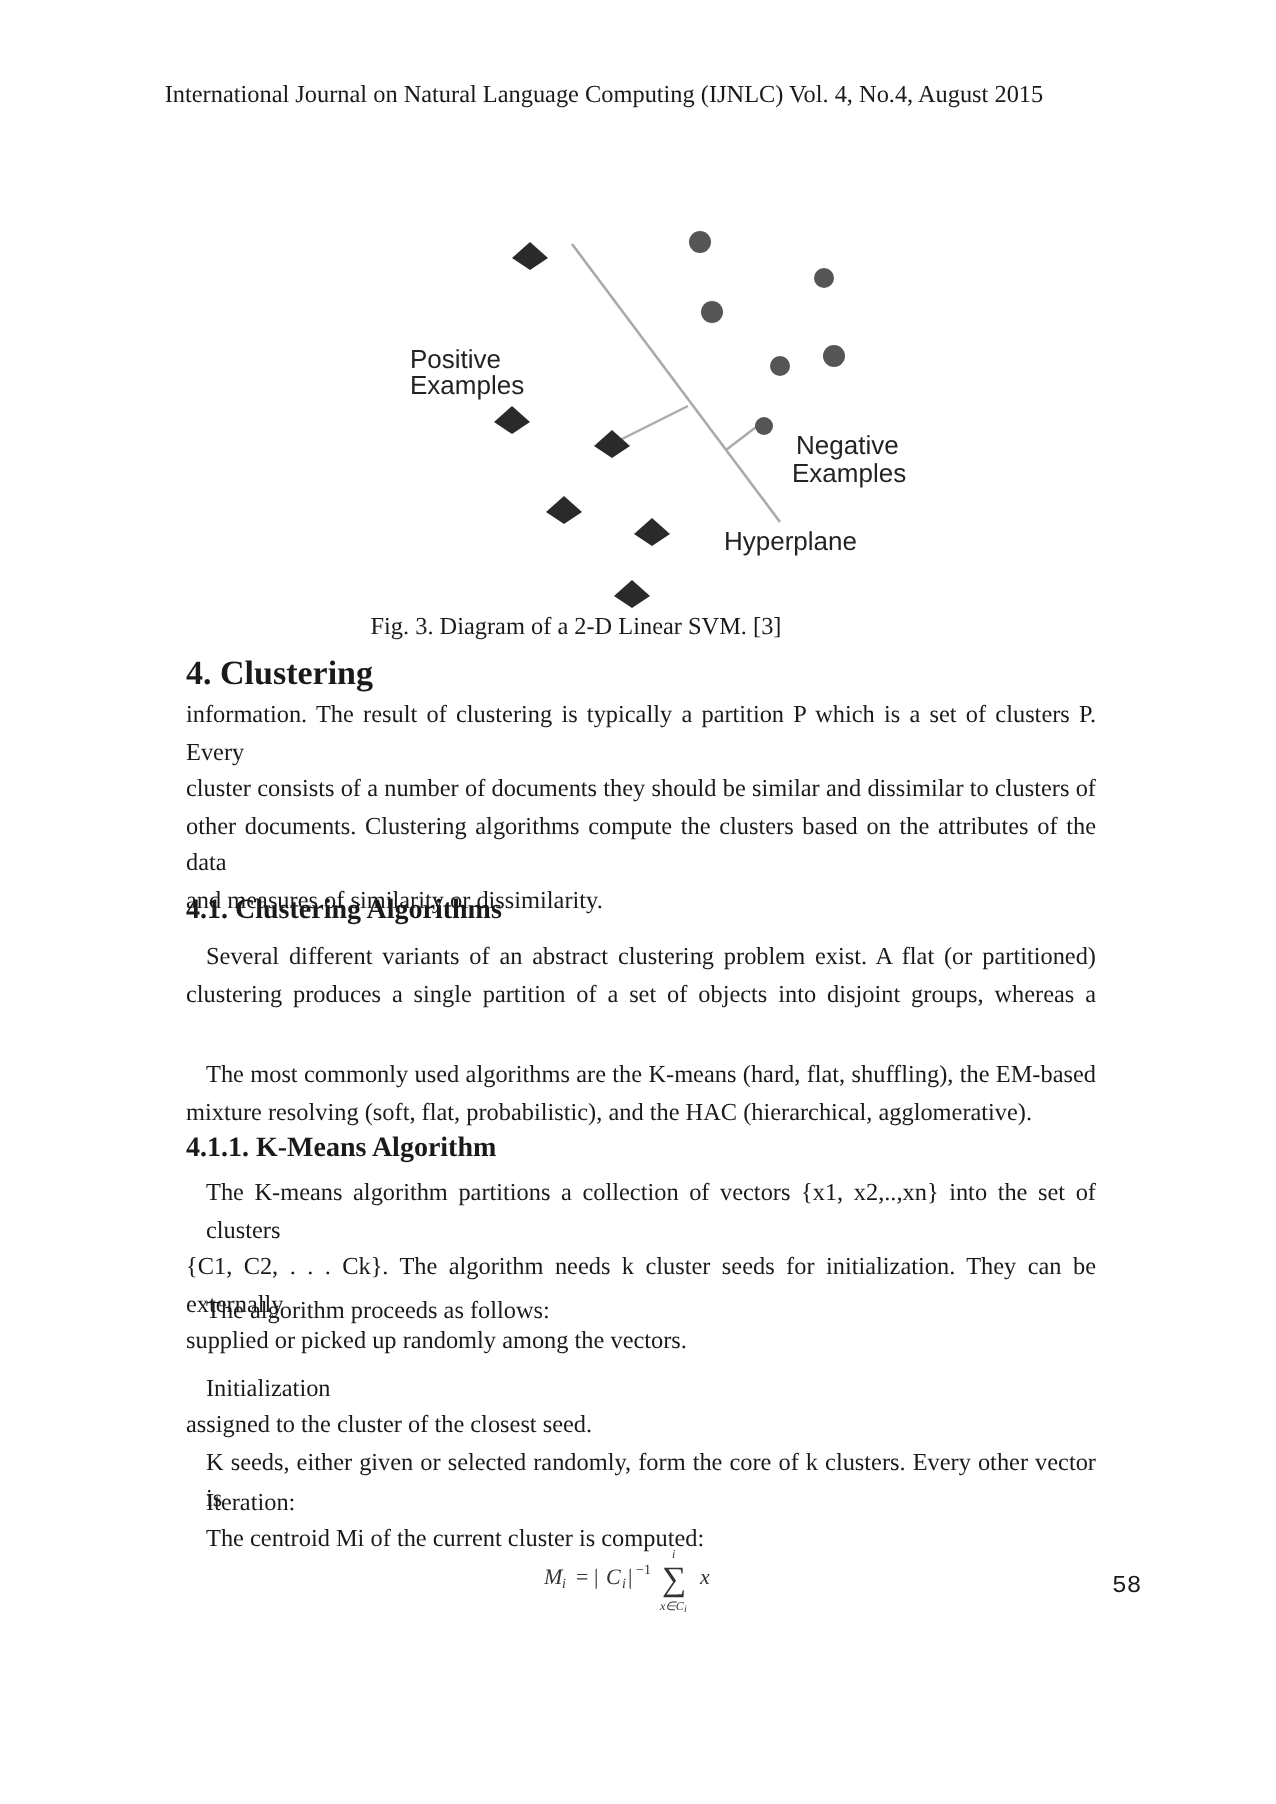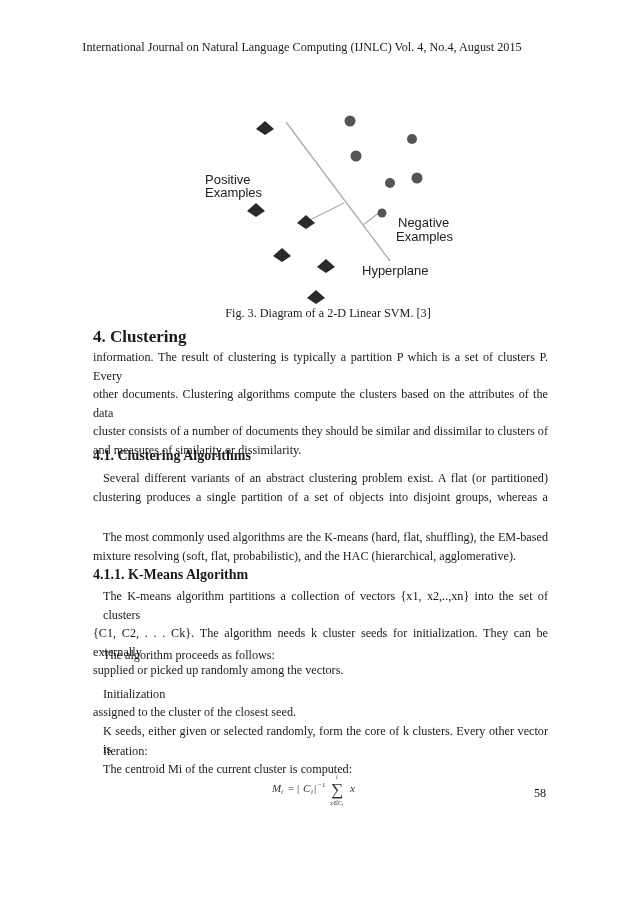--- a/index.html
+++ b/index.html
@@ -1,28 +1,28 @@
 <!DOCTYPE html>
 <html><head>
   <meta charset="utf-8">
   <style>
     html, body { margin: 0; padding: 0; background: #ffffff; }
     body { width: 638px; height: 902px; position: relative; overflow: hidden;
       font-family: "Liberation Serif", serif; color: #1a1a1a; }
     .abs { position: absolute; }
     .header { top: 40px; left: 0; width: 604px; text-align: center; font-size: 12.2px; }
     .fig { position: absolute; left: 0; top: 0; width: 638px; height: 310px; }
-    .caption { top: 306px; left: 0; width: 576px; text-align: center; font-size: 12.2px; padding-left: 40px; }
+    .caption { top: 306px; left: 0; width: 576px; text-align: center; font-size: 12.2px; }
     .h1 { left: 93px; top: 327px; font-weight: bold; font-size: 17px; }
     .h2 { left: 93px; font-weight: bold; font-size: 14px; }
     .para { left: 93px; width: 455px; font-size: 12.2px; line-height: 18.6px; text-align: justify; }
     .line { display: block; text-align: justify; text-align-last: justify; }
     .line.last { text-align-last: left; }
     .svglabel { font-family: "Liberation Sans", sans-serif; font-size: 13px; fill: #222; }
-    .pagenum { left: 534px; top: 786px; font-size: 12.2px; }
+    .pagenum { left: 556px; top: 786px; font-size: 12.2px; font-family: Liberation Mono, monospace; }
   </style>
 </head>
 <body>
 
 <div class="abs header">International Journal on Natural Language Computing (IJNLC) Vol. 4, No.4, August 2015</div>
 
 <svg class="fig" viewBox="0 0 638 310" width="638" height="310">
 
   <line x1="286" y1="122" x2="390" y2="261" stroke="#aaa" stroke-width="1.3"></line>
 
@@ -51,22 +51,22 @@
   <text class="svglabel" x="398" y="227">Negative</text>
   <text class="svglabel" x="396" y="241">Examples</text>
   <text class="svglabel" x="362" y="275">Hyperplane</text>
 </svg>
 
 <div class="abs caption">Fig. 3. Diagram of a 2-D Linear SVM. [3]</div>
 
 <div class="abs h1">4. Clustering</div>
 <div class="abs para" style="top:348px;">
   <span class="line">information. The result of clustering is typically a partition P which is a set of clusters P. Every</span>
+  <span class="line">cluster consists of a number of documents they should be similar and dissimilar to clusters of</span>
   <span class="line">other documents. Clustering algorithms compute the clusters based on the attributes of the data</span>
-  <span class="line">cluster consists of a number of documents they should be similar and dissimilar to clusters of</span>
   <span class="line last">and measures of similarity or dissimilarity.</span>
 </div>
 
 <div class="abs h2" style="top:448px;">4.1. Clustering Algorithms</div>
 <div class="abs para" style="top:469px;">
   <span class="line" style="padding-left:10px;">Several different variants of an abstract clustering problem exist. A flat (or partitioned)</span>
   <span class="line">clustering produces a single partition of a set of objects into disjoint groups, whereas a</span>
 </div>
 <div class="abs para" style="top:528px;">
   <span class="line" style="padding-left:10px;">The most commonly used algorithms are the K-means (hard, flat, shuffling), the EM-based</span>

